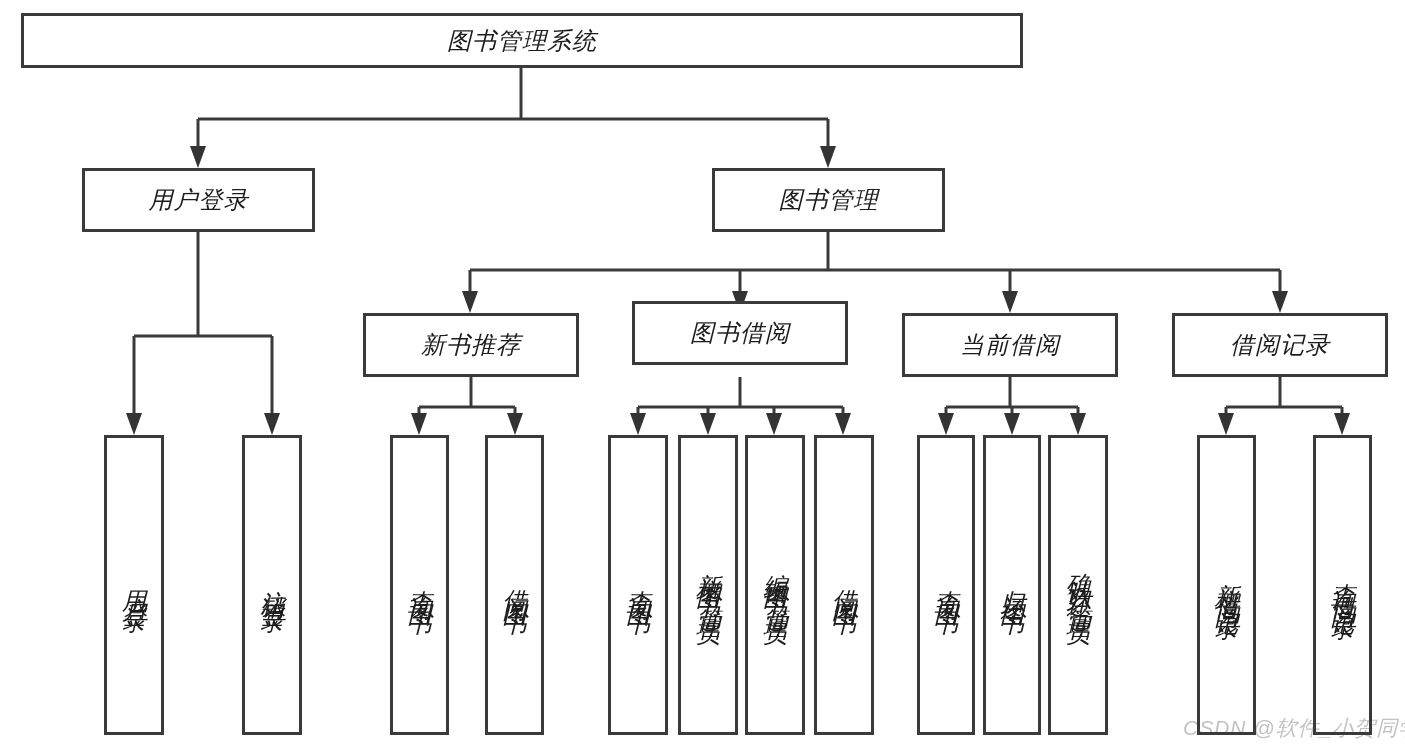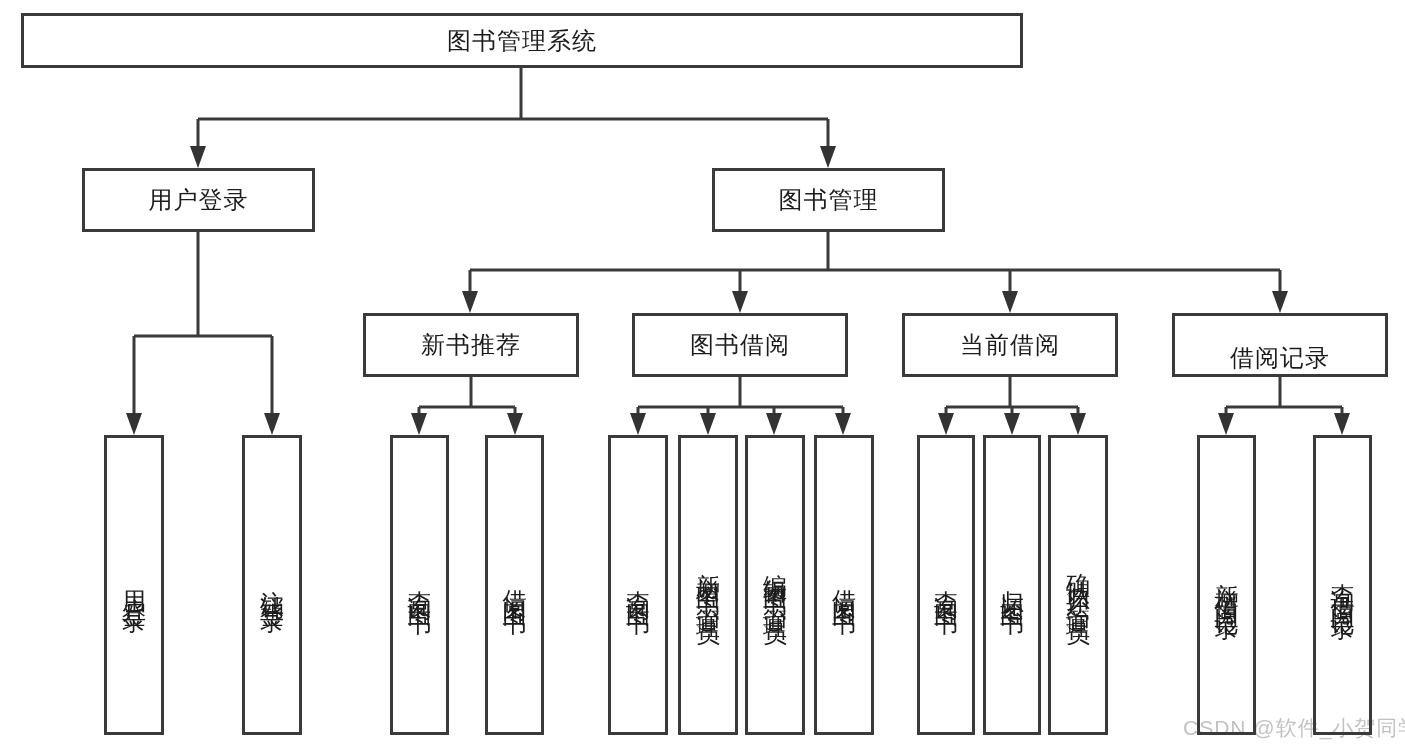--- a/index.html
+++ b/index.html
@@ -4,20 +4,21 @@
 <title>diagram</title>
 <style>
   html,body{margin:0;padding:0;background:#ffffff;}
   .stage{
     position:relative;
     width:1405px;height:747px;
     background:#ffffff;
     font-family:"Liberation Sans","DejaVu Sans",sans-serif;
     color:#1c1c1c;
     overflow:hidden;
+    font-style:italic;
   }
   .wires{position:absolute;left:0;top:0;z-index:1;}
   .node{
     position:absolute;
     box-sizing:border-box;
     background:#ffffff;
     border:3px solid #3a3a3a;
     display:flex;
     align-items:center;
     justify-content:center;
@@ -91,27 +92,27 @@
   <div class="node" style="left:82px;top:168px;width:233px;height:64px;">
     <span class="lbl">用户登录</span>
   </div>
   <div class="node" style="left:363px;top:313px;width:216px;height:64px;">
     <span class="lbl">新书推荐</span>
   </div>
 
   <div class="node" style="left:712px;top:168px;width:233px;height:64px;">
     <span class="lbl">图书管理</span>
   </div>
-  <div class="node" style="left:632px;top:313px;width:216px;height:64px;">
+  <div class="node" style="left:632px;top:301px;width:216px;height:64px;">
     <span class="lbl">图书借阅</span>
   </div>
   <div class="node" style="left:902px;top:313px;width:216px;height:64px;align-items:center;">
     <span class="lbl">当前借阅</span>
   </div>
-  <div class="node" style="left:1172px;top:313px;width:216px;height:64px;align-items:flex-end;">
+  <div class="node" style="left:1172px;top:313px;width:216px;height:64px;">
     <span class="lbl">借阅记录</span>
   </div>
 
   <div class="node leaf" style="left:104px;top:435px;width:60px;height:300px;">
     <span class="lbl">用户登录</span>
   </div>
   <div class="node leaf" style="left:242px;top:435px;width:60px;height:300px;">
     <span class="lbl">注销登录</span>
   </div>
 

